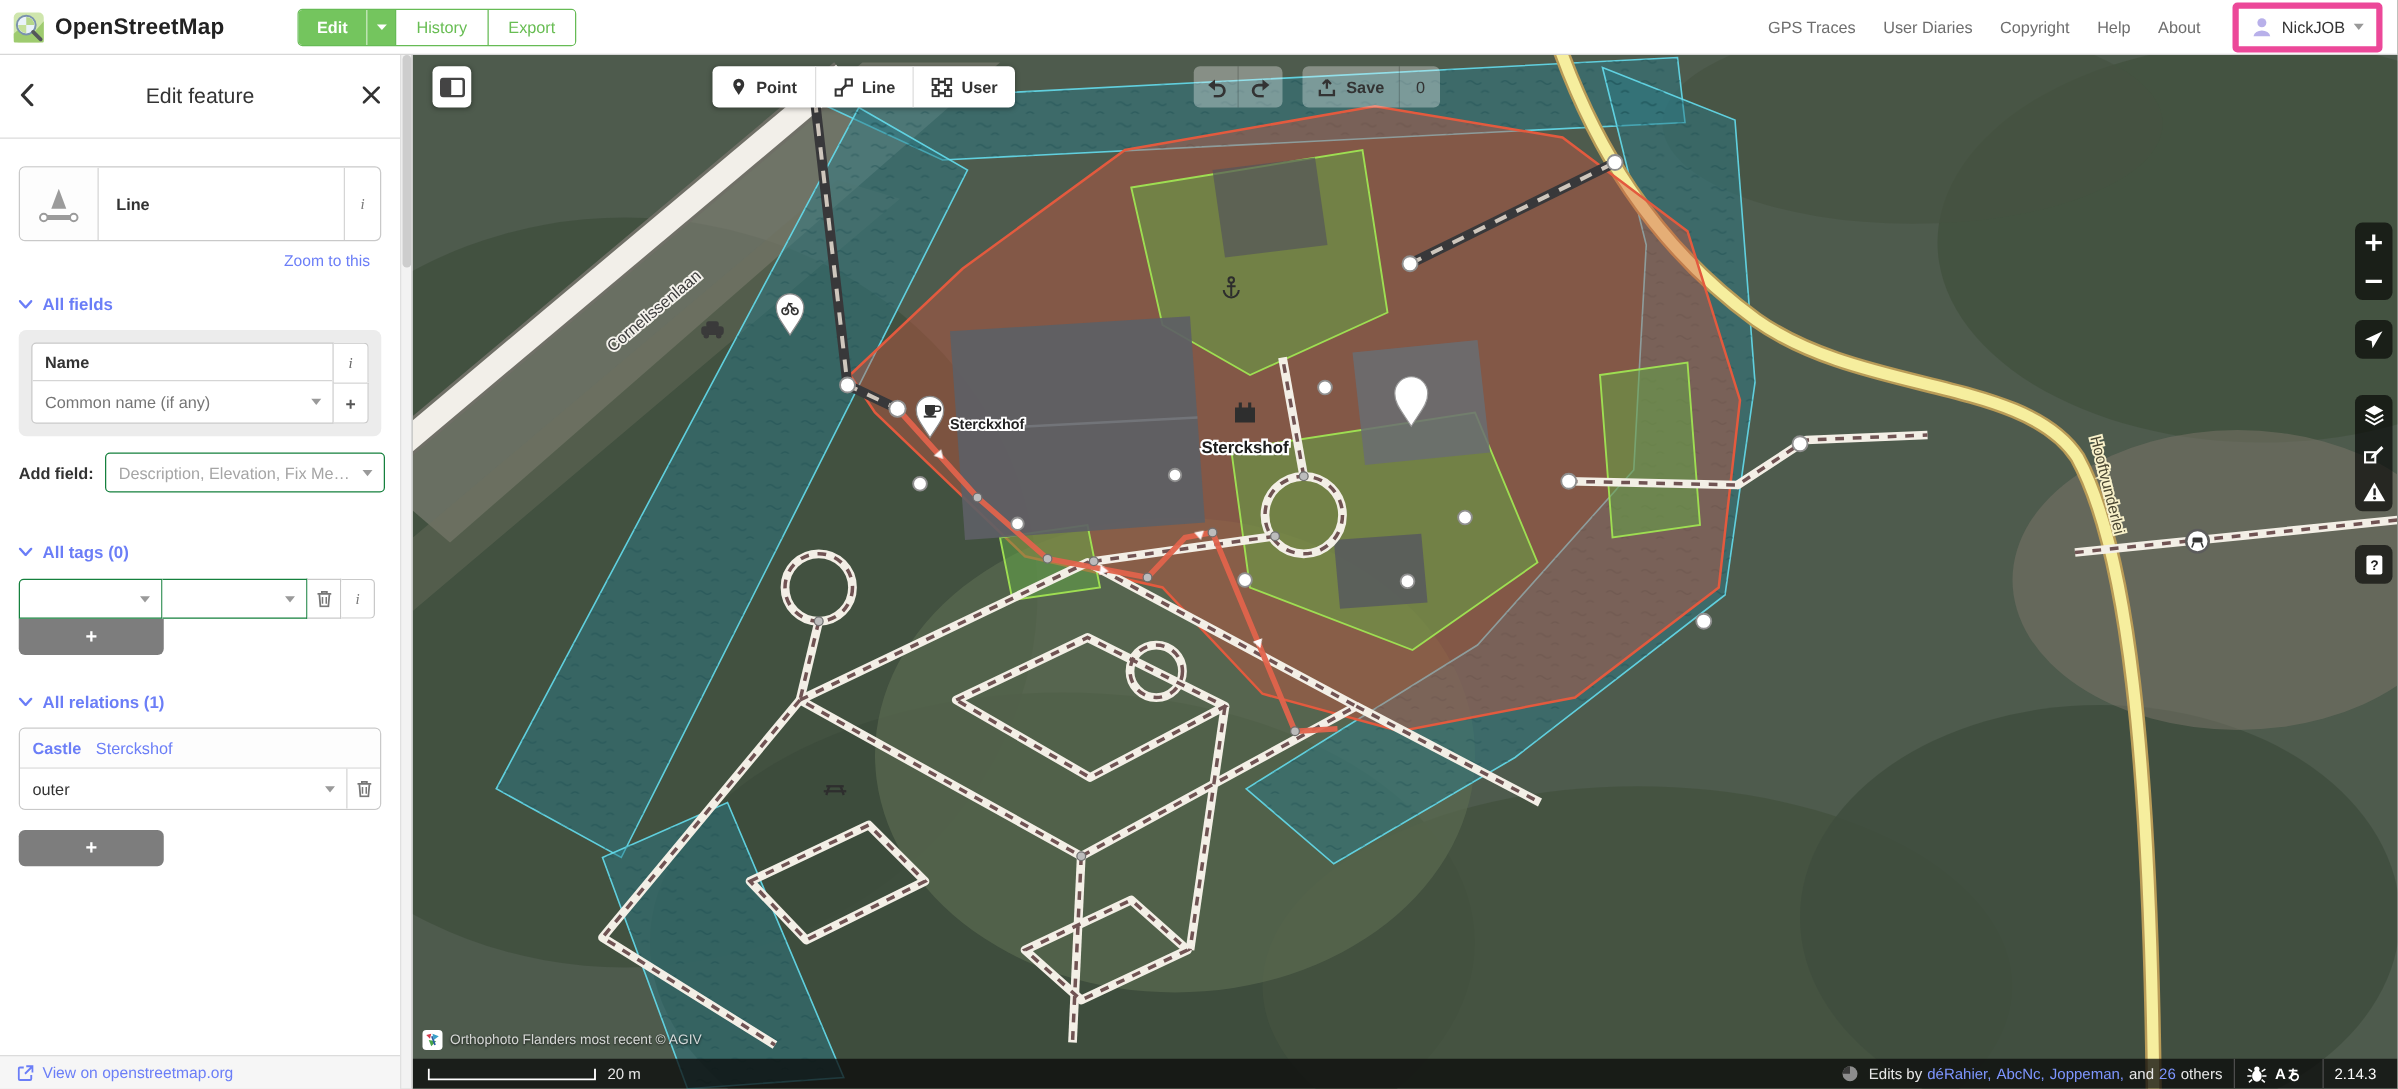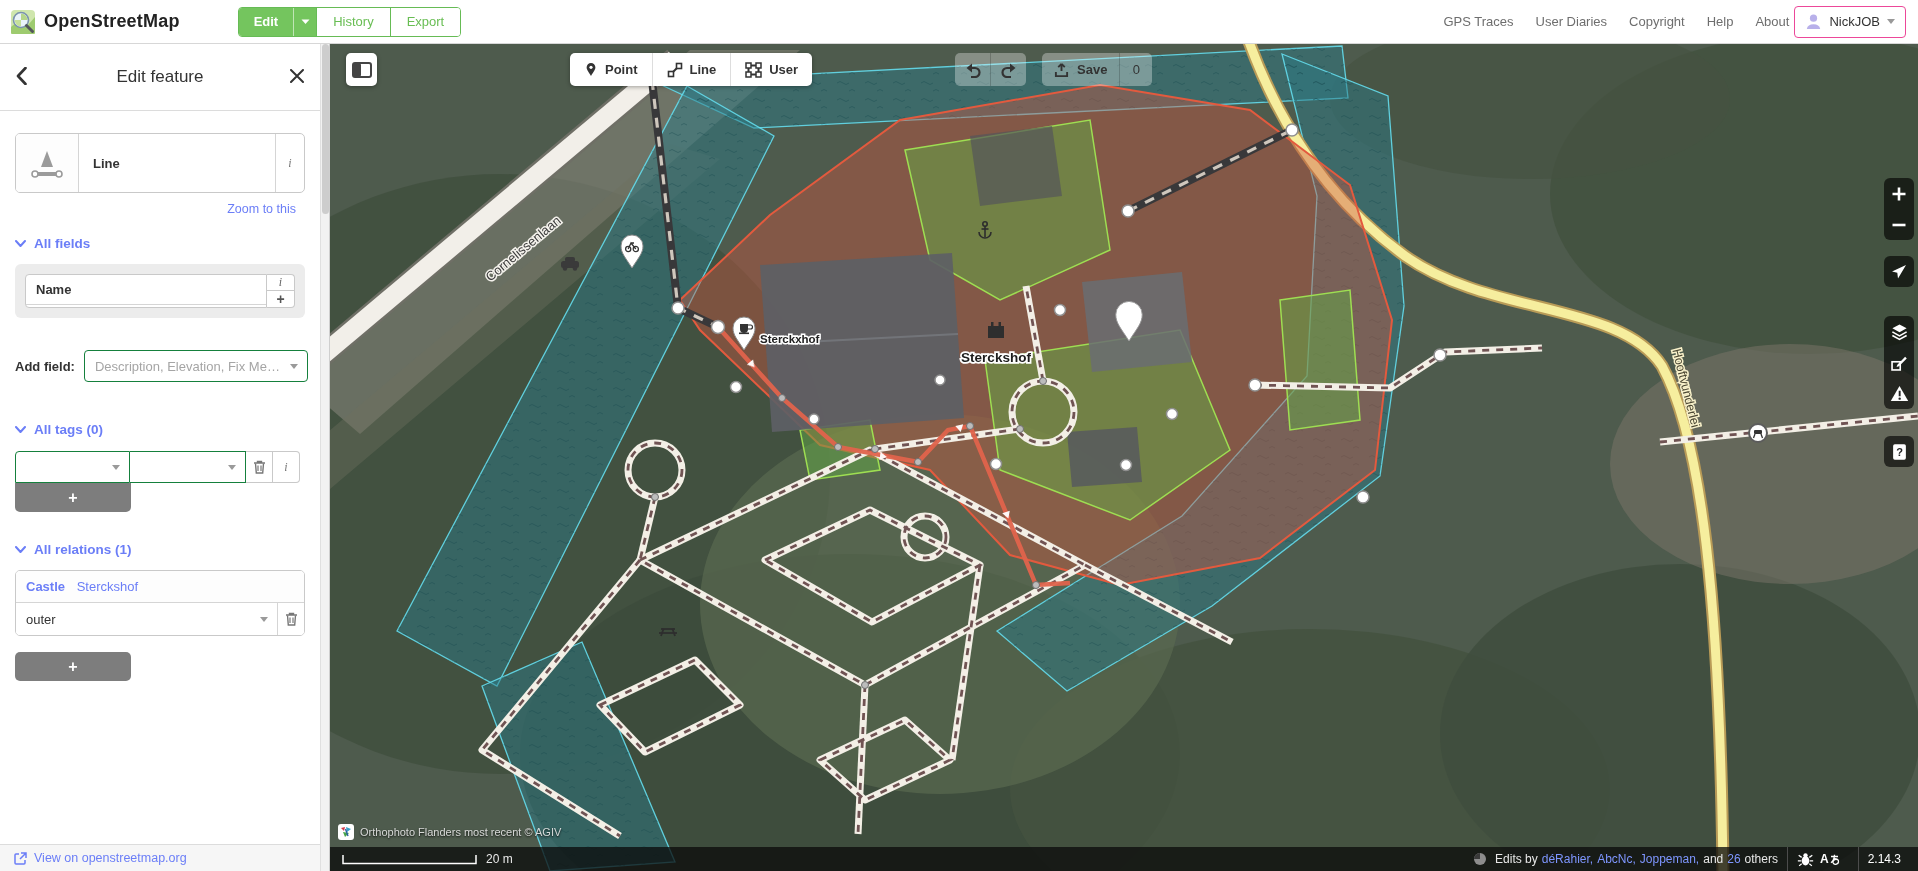--- a/index.html
+++ b/index.html
@@ -9,21 +9,21 @@
   
   .navbar{position:absolute;top:0;left:0;width:100%;height:44px;background:#fff;border-bottom:1px solid #d7d7d7;display:flex;align-items:center;box-sizing:border-box;z-index:60;}
   .brand{display:flex;align-items:center;gap:8px;margin-left:10px;}
   .brand-title{font-weight:bold;font-size:18px;color:#222;letter-spacing:.2px;}
   .edit-group{display:flex;height:28px;margin-left:58px;border:1px solid #66bb55;border-radius:4px;overflow:hidden;}
   .btn-edit{background:#74c55e;color:#fff;font-size:13px;font-weight:bold;display:flex;align-items:center;padding:0 15px;cursor:pointer;}
   .btn-edit-caret{background:#74c55e;width:22px;display:flex;align-items:center;justify-content:center;border-left:1px solid rgba(255,255,255,.55);cursor:pointer;}
   .btn-ghost{background:#fff;color:#68bd53;font-size:13px;display:flex;align-items:center;padding:0 16px;border-left:1px solid #66bb55;cursor:pointer;}
   .nav-links{margin-left:auto;display:flex;align-items:center;gap:22px;font-size:13px;color:#6e6e6e;}
   .nav-link{cursor:pointer;}
-  .user-box{display:flex;align-items:center;gap:7px;border:1px solid #ec4899;border-radius:4px;height:30px;padding:0 10px;margin:0 12px 0 5px;cursor:pointer;}
+  .user-box{display:flex;align-items:center;gap:7px;border:5px solid #ec4899;border-radius:4px;height:30px;padding:0 10px;margin:0 12px 0 26px;cursor:pointer;}
   .user-name{font-size:13px;color:#333;}
   .user-caret{width:0;height:0;border-left:4px solid transparent;border-right:4px solid transparent;border-top:5px solid #999;}
 
   
   .sidebar{position:absolute;top:44px;left:0;width:320px;bottom:0;background:#fff;box-sizing:border-box;z-index:50;}
   .scrollstrip{position:absolute;top:44px;left:320px;width:10px;bottom:0;background:#f2f2f2;border-left:1px solid #e0e0e0;border-right:1px solid #cfcfcf;box-sizing:border-box;z-index:55;}
   .scrollthumb{position:absolute;top:0;left:1px;width:7px;height:170px;background:#cdcdcd;border-radius:4px;}
   .sb-header{height:66px;border-bottom:1px solid #dcdcdc;display:flex;align-items:center;position:relative;}
   .sb-back{position:absolute;left:8px;top:15px;width:26px;height:34px;display:flex;align-items:center;justify-content:center;cursor:pointer;}
   .sb-title{flex:1;text-align:center;font-size:17px;font-weight:normal;color:#333;}
@@ -37,21 +37,21 @@
   .field-card{margin:13px 15px 0 15px;background:#ececec;border-radius:6px;padding:10px;display:flex;}
   .field-box{flex:1;background:#fff;border:1px solid #c9c9c9;border-radius:4px 0 0 4px;overflow:hidden;}
   .field-label-row{padding:7px 10px;font-size:13px;font-weight:bold;color:#333;border-bottom:1px solid #d5d5d5;}
   .field-input-row{display:flex;align-items:center;}
   .field-input-row input{border:none;outline:none;flex:1;padding:9px 10px;font-size:13px;color:#666;font-family:"Liberation Sans",sans-serif;background:transparent;}
   .caret-down{width:0;height:0;border-left:4.5px solid transparent;border-right:4.5px solid transparent;border-top:5.5px solid #9a9a9a;margin-right:9px;}
   .field-side{width:28px;display:flex;flex-direction:column;}
   .side-btn{flex:1;background:#fff;border:1px solid #c9c9c9;border-left:none;display:flex;align-items:center;justify-content:center;color:#666;cursor:pointer;}
   .side-btn.top{border-radius:0 4px 0 0;border-bottom:none;font-style:italic;font-family:"Liberation Serif",serif;font-size:12px;}
   .side-btn.bottom{border-radius:0 0 4px 0;font-size:14px;font-weight:bold;color:#555;}
-  .add-field-row{margin:32px 15px 0 15px;display:flex;align-items:center;gap:9px;}
+  .add-field-row{margin:13px 15px 0 15px;display:flex;align-items:center;gap:9px;}
   .add-field-label{font-size:13px;font-weight:bold;color:#333;white-space:nowrap;}
   .combo{background:#fff;border:1px solid #15803d;border-radius:4px;height:32px;display:flex;align-items:center;box-sizing:border-box;}
   .combo .ph{flex:1;padding:0 10px;font-size:13px;color:#a5a5a5;white-space:nowrap;overflow:hidden;text-overflow:ellipsis;}
   .combo .val{flex:1;padding:0 10px;font-size:13px;color:#333;}
   .add-field-combo{flex:1;cursor:text;}
   .tag-row{margin:14px 0 0 15px;display:flex;height:32px;}
   .tag-key{width:115px;border-radius:4px 0 0 0;}
   .tag-val{width:116px;border-left:none;border-radius:0;}
   .sq-btn{width:27px;height:32px;background:#fff;border:1px solid #c9c9c9;border-left:none;display:flex;align-items:center;justify-content:center;box-sizing:border-box;cursor:pointer;}
   .sq-btn.last{border-radius:0 4px 4px 0;color:#777;font-style:italic;font-family:"Liberation Serif",serif;font-size:12px;}
@@ -179,20 +179,24 @@
     <div class="disclosure">
       <svg width="11" height="7" viewBox="0 0 11 7">
           <path d="M1,1 L5.5,6 L10,1" fill="none" stroke="#6b7ef7" stroke-width="2" stroke-linecap="round" stroke-linejoin="round"></path>
         </svg>
       <span>All fields</span>
     </div>
 
     <div class="field-card">
       <div class="field-box">
         <div class="field-label-row">Name</div>
+        <div class="field-input-row">
+          <input type="text" placeholder="Common name (if any)" style="">
+          <span class="caret-down"></span>
+        </div>
       </div>
       <div class="field-side">
         <div class="side-btn top">i</div>
         <div class="side-btn bottom">+</div>
       </div>
     </div>
 
     <div class="add-field-row">
       <span class="add-field-label">Add field:</span>
       <div class="combo add-field-combo">

